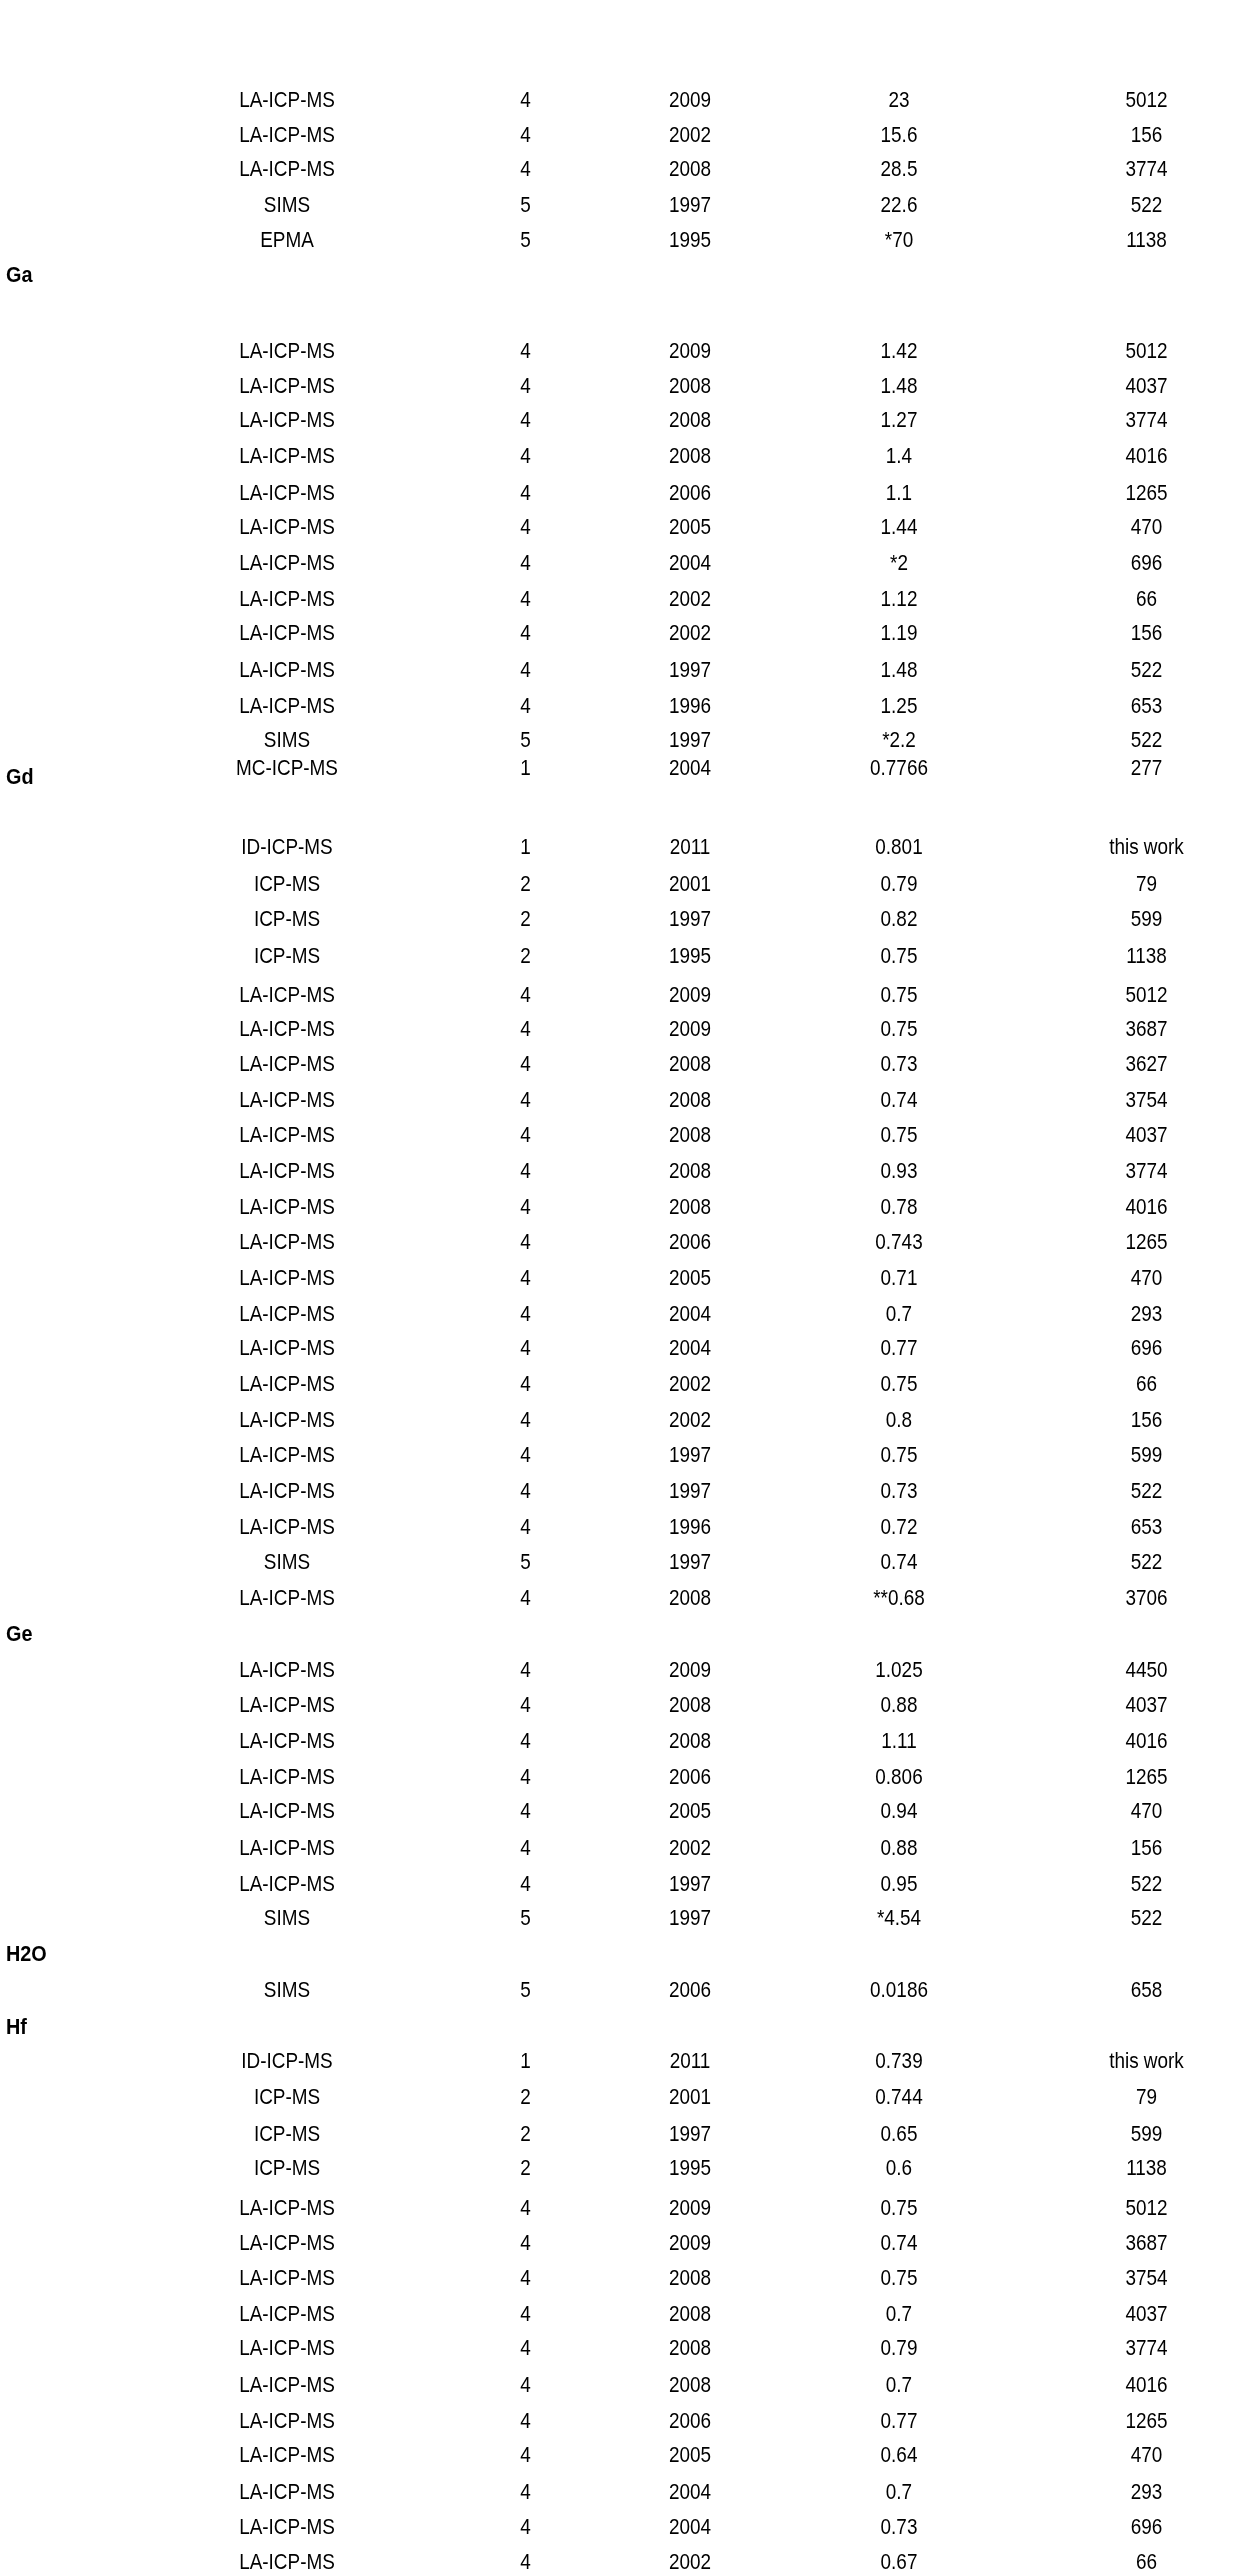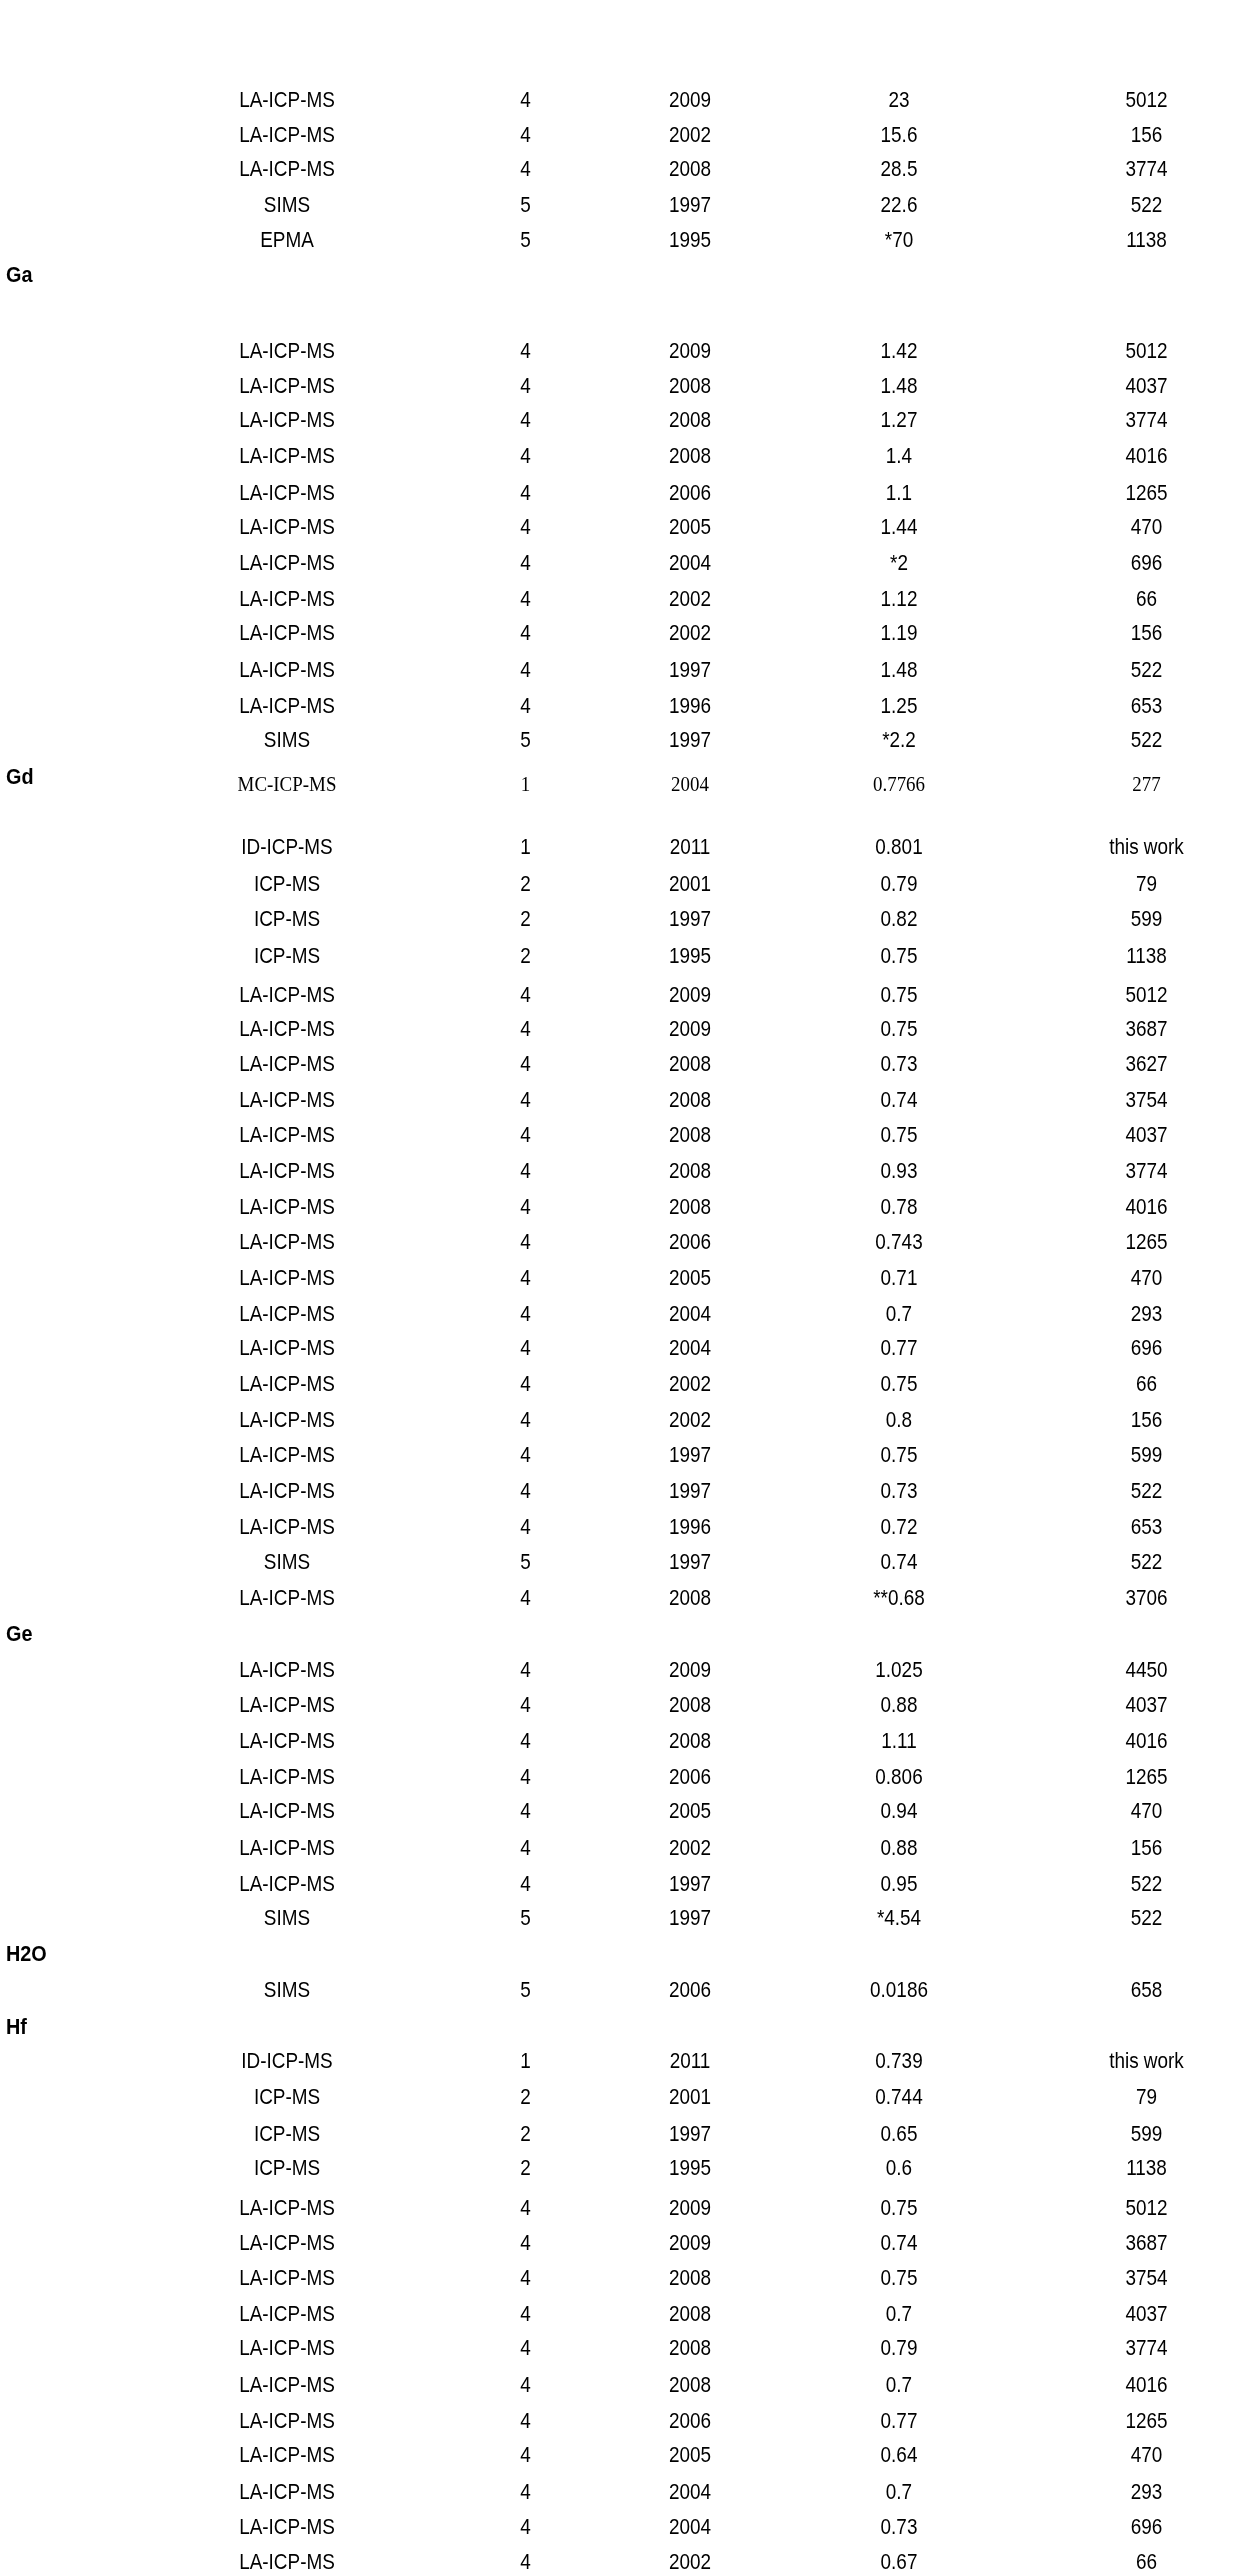--- a/index.html
+++ b/index.html
@@ -146,21 +146,21 @@
       <span class="cell c-ref">653</span>
     </div>
     <div class="row" style="top: 725px;">
       <span class="cell c-method">SIMS</span>
       <span class="cell c-level">5</span>
       <span class="cell c-year">1997</span>
       <span class="cell c-value">*2.2</span>
       <span class="cell c-ref">522</span>
     </div>
     <div class="group" style="top: 762px;">Gd</div>
-    <div class="row" style="top: 769px; font-family: Liberation Serif, serif;">
+    <div class="row" style="top: 753px;">
       <span class="cell c-method">MC-ICP-MS</span>
       <span class="cell c-level">1</span>
       <span class="cell c-year">2004</span>
       <span class="cell c-value">0.7766</span>
       <span class="cell c-ref">277</span>
     </div>
     <div class="row" style="top: 832px;">
       <span class="cell c-method">ID-ICP-MS</span>
       <span class="cell c-level">1</span>
       <span class="cell c-year">2011</span>

